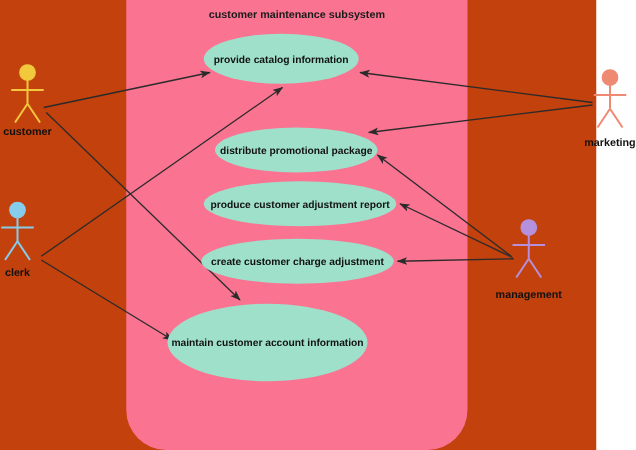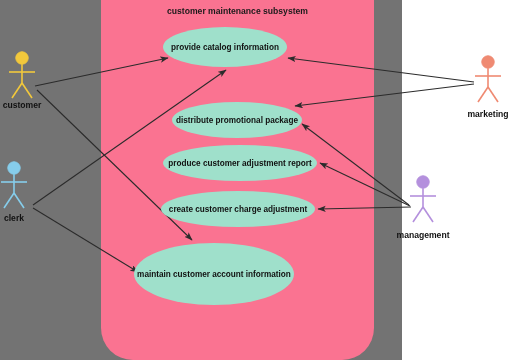--- a/index.html
+++ b/index.html
@@ -1,18 +1,18 @@
 <!DOCTYPE html>
 <html><head>
 <meta charset="utf-8">
 <style>
   html,body{margin:0;padding:0;background:#ffffff;}
   body{width:509px;height:360px;overflow:hidden;
        font-family:"Liberation Sans", sans-serif;}
-  #stage{position:relative;width:402px;height:360px;background:#737373;}
+  #stage{position:relative;width:477px;height:360px;background:#c2410c;}
   #stage svg{position:absolute;left:0;top:0;}
   .uc-label{font-size:8.2px;font-weight:bold;fill:#111111;
             font-family:"Liberation Sans", sans-serif;}
   .actor-label{font-size:8.6px;font-weight:bold;fill:#111111;
                font-family:"Liberation Sans", sans-serif;}
   .sys-label{font-size:8.6px;font-weight:bold;fill:#1a1a1a;
              font-family:"Liberation Sans", sans-serif;}
 </style>
 </head>
 <body>

